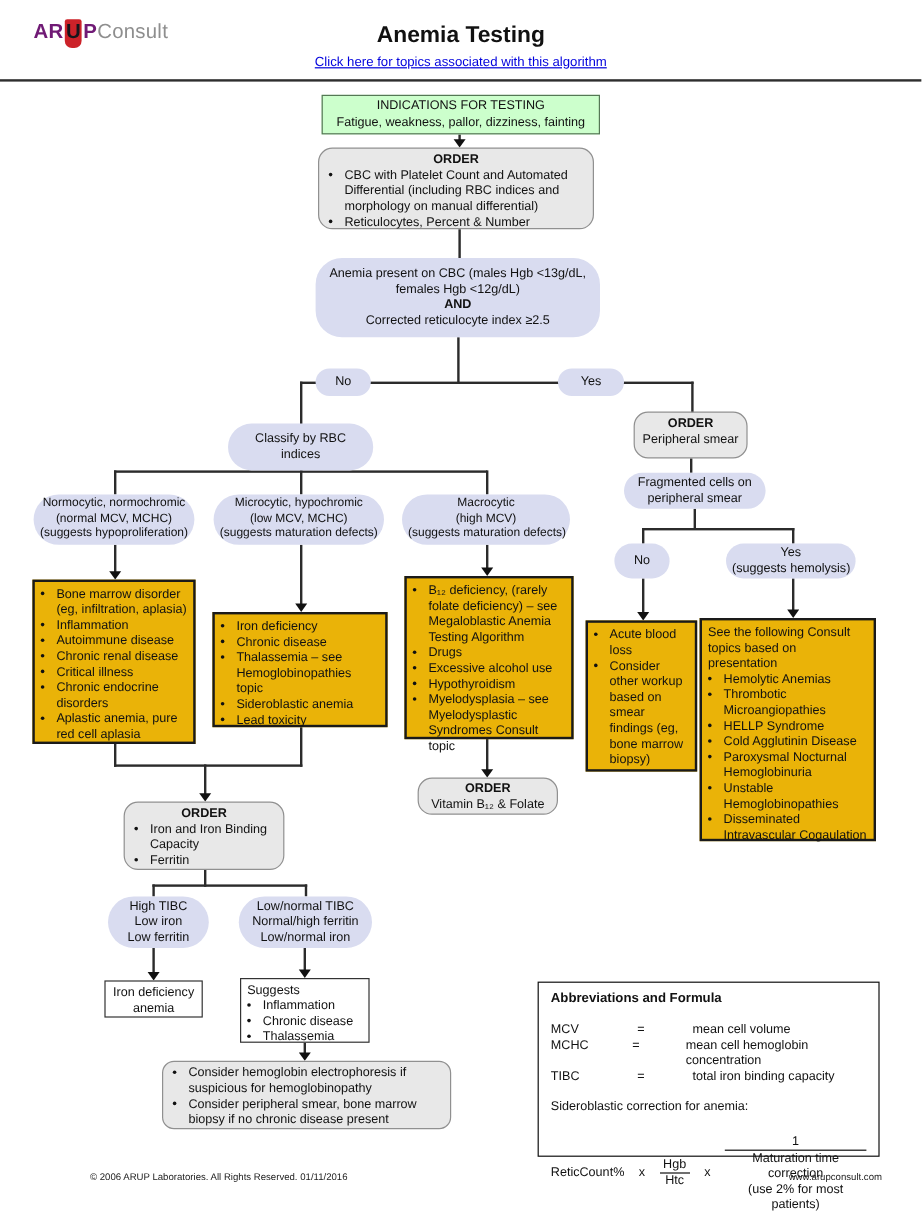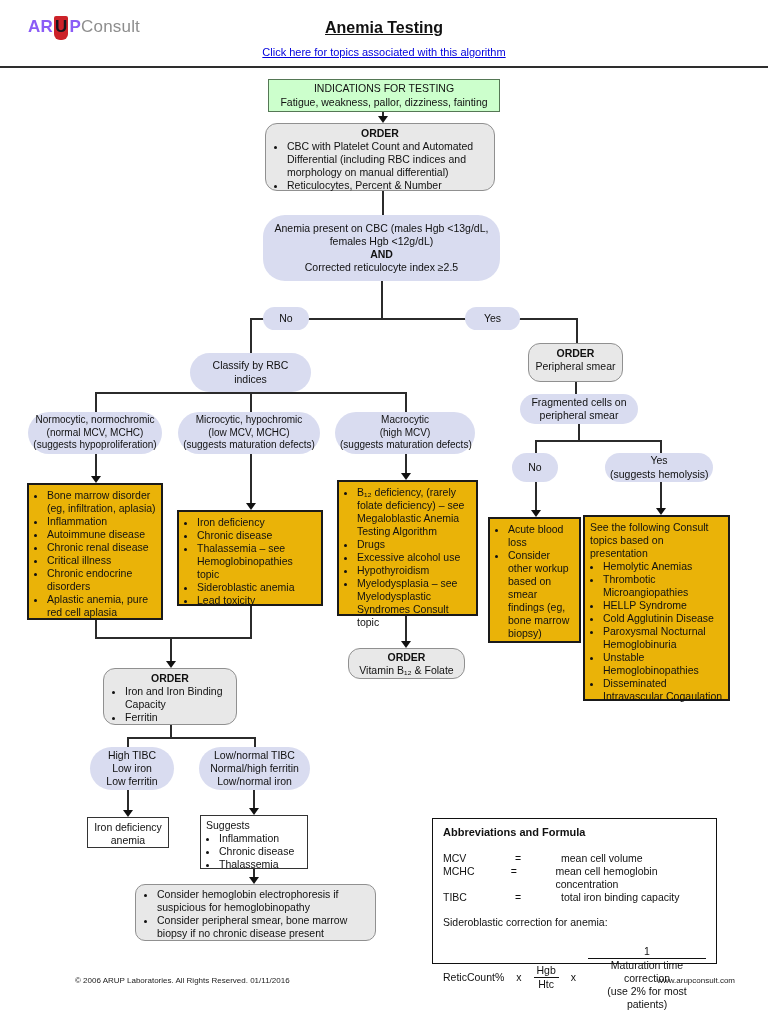--- a/index.html
+++ b/index.html
@@ -7,29 +7,29 @@
   body {
     width: 768px; height: 1024px;
     position: relative;
     background: #ffffff;
     font-family: "Liberation Sans", "DejaVu Sans", sans-serif;
     color: #111;
     overflow: hidden;
   }
   
   .logo { position: absolute; left: 28px; top: 17px; font-size: 17px; letter-spacing: 0.2px; }
-  .logo .arup { font-weight: bold; color: #8b5cf6; }
+  .logo .arup { font-weight: bold; color: #701a75; }
   .logo .tube {
     background: var(--logo-red, #cc2229);
     border-radius: 2px 2px 6px 6px;
     padding: 1px 1px 4px 1px; margin: 0 1px;
     color: #16161c;
   }
   .logo .consult { color: #8e8e8e; font-weight: normal; }
-  .page-title { position: absolute; left: 0; right: 0; top: 19px; text-align: center; font-size: 16px; font-weight: bold; text-decoration: underline; }
+  .page-title { position: absolute; left: 0; right: 0; top: 19px; text-align: center; font-size: 19px; font-weight: bold; }
   .topic-link { position: absolute; left: 0; right: 0; top: 46px; text-align: center; font-size: 11px; }
   .topic-link a { color: var(--link-blue, #0000dd); text-decoration: underline; cursor: pointer; }
   .header-rule { position: absolute; left: 0; top: 66px; width: 768px; height: 2px; background: #2e2e2e; }
 
   
   .box { position: absolute; z-index: 2; font-size: 10.5px; line-height: 1.24; }
   .lav {
     background: var(--lavender, #d9dcf0);
     border-radius: 22px;
     display: flex; flex-direction: column; justify-content: center;
@@ -273,21 +273,21 @@
       <li>Hemolytic Anemias</li>
       <li>Thrombotic Microangiopathies</li>
       <li>HELLP Syndrome</li>
       <li>Cold Agglutinin Disease</li>
       <li>Paroxysmal Nocturnal Hemoglobinuria</li>
       <li>Unstable Hemoglobinopathies</li>
       <li>Disseminated Intravascular Cogaulation</li>
     </ul>
 </div>
 
-<div class="box abbrev" style="left:432px;top:818px;width:285px;height:146px">
+<div class="box abbrev" style="left:448px;top:818px;width:285px;height:146px">
   <div class="abbr-title">Abbreviations and Formula</div>
   <div class="abbr-row">
     <span class="abbr-a">MCV</span>
     <span class="abbr-eq">=</span>
     <span>mean cell volume</span>
   </div>
   <div class="abbr-row">
     <span class="abbr-a">MCHC</span>
     <span class="abbr-eq">=</span>
     <span>mean cell hemoglobin concentration</span>

